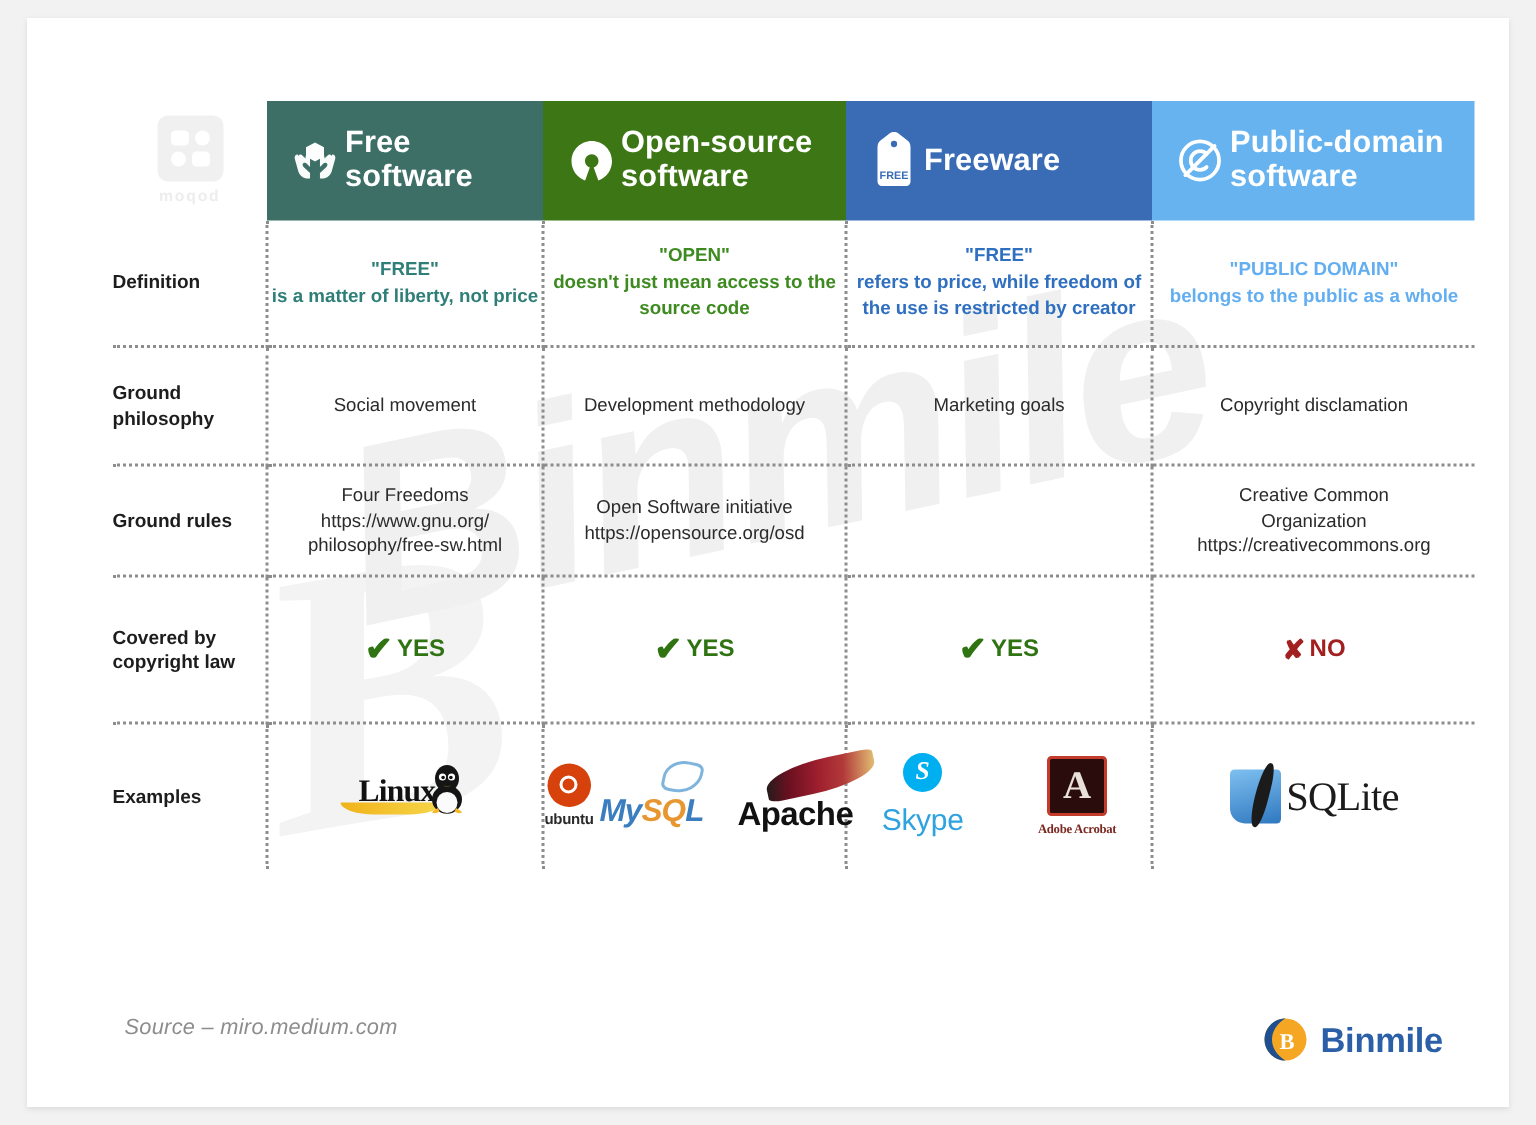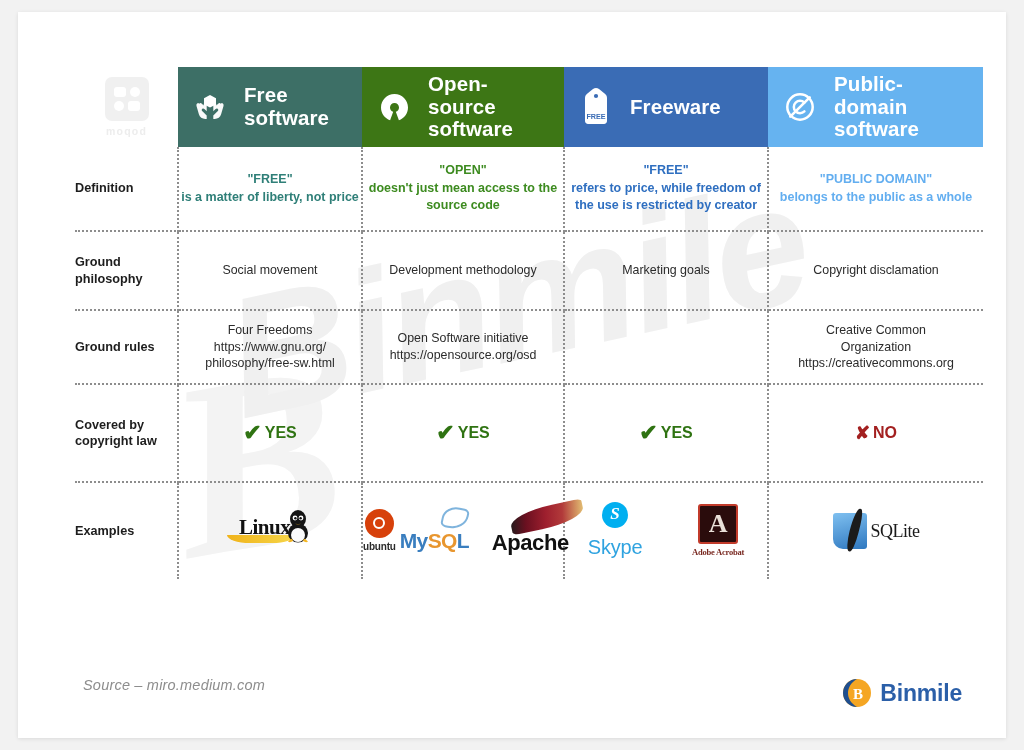--- a/index.html
+++ b/index.html
@@ -66,21 +66,21 @@
   }
   #table td { vertical-align: middle; padding: 0; }
 
   .hcell {
     height: 80px;
     color: #ffffff;
     position: relative;
   }
   .hcell-inner {
     display: flex; align-items: center;
-    gap: 16px;
+    gap: 2px;
     height: 80px;
     padding: 0 10px 0 14px;
   }
   .htitle {
     font-size: 20.5px;
     font-weight: 700;
     line-height: 1.12;
     letter-spacing: 0.1px;
   }
   .logo-cell { background: #ffffff; }
@@ -159,21 +159,21 @@
   .linux-swoosh { position: absolute; left: 0; top: 26px; width: 68px; height: 8px;
       background: linear-gradient(90deg,#f0b31a,#f6d64a); border-radius: 0 0 40px 40px/0 0 14px 14px; }
 
   .ubuntu-logo { display:flex; flex-direction:column; align-items:center; }
   .ubuntu-mark { width: 29px; height: 29px; border-radius: 50%; background: #d7410b; position: relative; }
   .ubuntu-mark::after { content:""; position:absolute; left:8.5px; top:8.5px; width:12px; height:12px; border-radius:50%;
       border: 2.6px solid #ffffff; box-sizing: border-box; }
   .ubuntu-word { font-size: 10px; font-weight: 700; color: #2b2b2b; margin-top: 2px; letter-spacing: -0.2px; }
 
   .mysql-logo { position: relative; width: 88px; height: 48px; }
-  .mysql-word { position: absolute; left: 0; top: 20px; font-size: 21px; font-weight: 700; letter-spacing:-0.6px; }
+  .mysql-word { position: absolute; left: 0; top: 20px; font-size: 21px; font-weight: 700; font-style: italic; letter-spacing:-0.6px; }
   .mysql-my  { color: #3a7ebf; }
   .mysql-sq  { color: #e8962f; }
   .mysql-l   { color: #3a7ebf; }
   .dolphin { position:absolute; left:42px; top:0px; width:26px; height:22px;
       border: 2.4px solid #7fb4dd; border-radius: 60% 20% 70% 20%; transform: rotate(12deg); }
 
   .apache-logo { position: relative; width: 110px; height: 50px; }
   .feather { position: absolute; left: 18px; top: 0px; width: 74px; height: 22px;
       background: linear-gradient(100deg,#1c1c1c 0%,#6a1020 22%,#9e1f2e 48%,#b23a3a 70%,#e0b870 96%);
       border-radius: 60% 10% 60% 12%; transform: rotate(-12deg); }
@@ -188,21 +188,21 @@
   .acrobat-logo { display:flex; flex-direction:column; align-items:center; }
   .acrobat-mark { width: 40px; height: 40px; background: #2a0c0c; border: 2px solid #c23b2b; border-radius: 3px;
       display:flex; align-items:center; justify-content:center; }
   .acrobat-a { color:#e9e0d8; font-size:26px; font-weight:700; font-family:"Liberation Serif", serif; line-height:1; }
   .acrobat-word { font-size: 8.5px; font-weight:700; color:#7a2a22; margin-top:3px; letter-spacing:-0.2px;font-family:Liberation Serif, serif; }
 
   .sqlite-logo { position: relative; display:flex; align-items:center; }
   .sqlite-mark { width: 34px; height: 36px; background: linear-gradient(165deg,#7fc0f0,#2f78c0); border-radius: 3px 3px 3px 10px; position:relative; }
   .sqlite-quill { position:absolute; left:17px; top:-5px; width: 9px; height: 44px; background:#1b1b1b;
       border-radius: 60% 40% 50% 50%; transform: rotate(14deg); }
-  .sqlite-word { font-family:"Liberation Serif", serif; font-size: 18px; color:#1b1b1b; margin-left:4px; letter-spacing:-0.5px; }
+  .sqlite-word { font-family:"Liberation Serif", serif; font-size: 27px; color:#1b1b1b; margin-left:4px; letter-spacing:-0.5px; }
 
   
   .hicon { flex: 0 0 auto; width: 36px; height: 36px; display: flex; align-items: center; justify-content: center; }
 
   
   #source {
     position: absolute; left: 65px; top: 665px;
     font-size: 14.5px; font-style: italic; color: #8d8d8d;
     letter-spacing: 0.2px; z-index: 4;
   }

